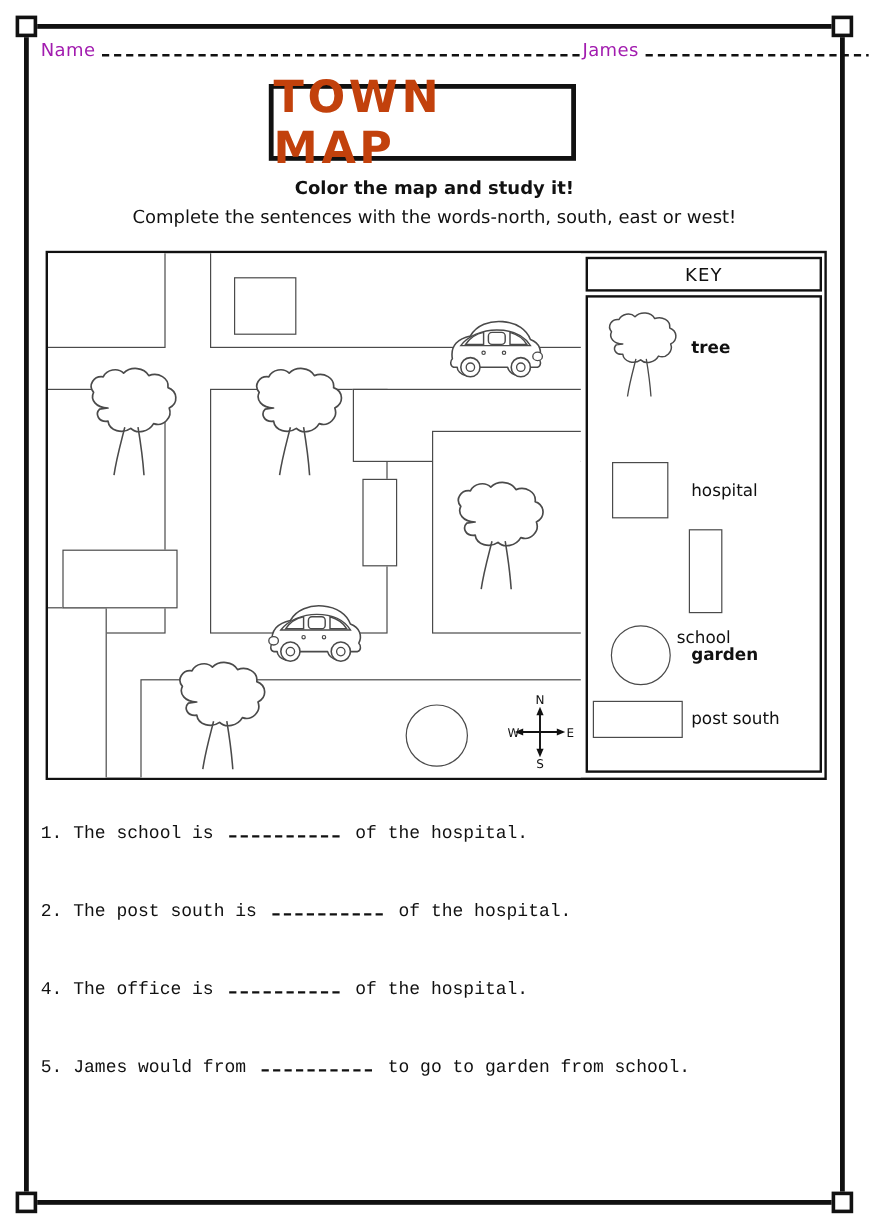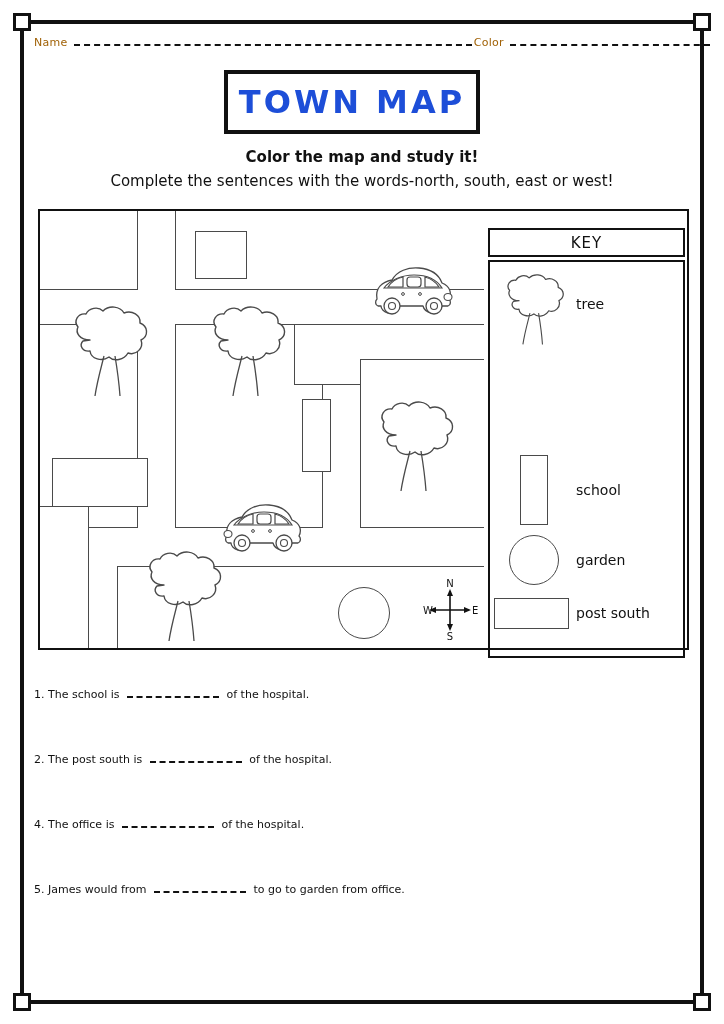--- a/index.html
+++ b/index.html
@@ -44,22 +44,22 @@
 
   
   .namedate {
     position: absolute;
     left: 34px;
     top: 33px;
     width: 656px;
     height: 26px;
     display: flex;
     align-items: baseline;
-    font-size: 11px;
-    color: #a16207;
+    font-size: 15px;
+    color: #a21caf;
     letter-spacing: .3px;
     text-align: center;
   }
   .nd-label { white-space: nowrap; }
   .nd-rule {
     flex: 1 1 auto;
     margin: 0 2px 0 6px;
     border-bottom: 2px dashed #111111;
     height: 11px;
   }
@@ -75,24 +75,24 @@
     width: 256px;
     height: 64px;
     border: 4px solid #111111;
     box-sizing: border-box;
     display: flex;
     align-items: center;
     justify-content: center;
     background: #ffffff;
   }
   .title-text {
-    font-size: 32px;
+    font-size: 37px;
     font-weight: bold;
     letter-spacing: 3px;
-    color: #1d4ed8;
+    color: #c2410c;
   }
 
   .subtitle {
     position: absolute;
     left: 34px;
     width: 656px;
     text-align: center;
     font-size: 15px;
     color: #111111;
   }
@@ -133,21 +133,21 @@
     border: 1.4px solid #4a4a4a;
     box-sizing: border-box;
     background: #ffffff;
   }
   .bldg.round { border-radius: 50%; }
 
   
   .key-panel {
     position: absolute;
     left: 444px;
-    top: 14px;
+    top: 0;
     width: 205px;
     height: 437px;
   }
   .key-header {
     position: absolute;
     left: 4px;
     top: 3px;
     width: 197px;
     height: 29px;
     border: 2px solid #111111;
@@ -202,25 +202,26 @@
   }
 
   
   .questions {
     position: absolute;
     left: 34px;
     top: 684px;
     width: 650px;
   }
   .question {
-    font-size: 11px;
+    font-size: 15px;
     color: #111111;
     height: 65px;
     line-height: 20px;
     white-space: nowrap;
+    font-family: Liberation Mono, monospace;
   }
   .q-blank {
     display: inline-block;
     border-bottom: 2px dashed #111111;
     width: 92px;
     height: 12px;
     margin: 0 4px;
   }
 
   svg { display: block; overflow: visible; }
@@ -236,21 +237,21 @@
   <div class="frame-line frame-right"></div>
   <div class="corner-sq corner-tl"></div>
   <div class="corner-sq corner-tr"></div>
   <div class="corner-sq corner-bl"></div>
   <div class="corner-sq corner-br"></div>
 
   <div class="namedate">
     <span class="nd-label">Name</span>
     <span class="nd-rule name-rule"></span>
     <span class="nd-gap"></span>
-    <span class="nd-label">Color</span>
+    <span class="nd-label">James</span>
     <span class="nd-rule date-rule"></span>
   </div>
 
   <div class="title-box">
     <span class="title-text">TOWN MAP</span>
   </div>
   <div class="subtitle subtitle-1">Color the map and study it!</div>
   <div class="subtitle subtitle-2">Complete the sentences with the words-north, south, east or west!</div>
 
   <div class="map-frame">
@@ -353,41 +354,47 @@
       </div>
     </div>
 
     <div class="key-panel">
       <div class="key-header">
         <span>KEY</span>
       </div>
 
       <div class="key-body">
 
-        <div class="key-row" style="top:6px;height:72px;">
+        <div class="key-row" style="top:6px;height:72px;font-weight:bold;">
           <span class="key-swatch">
             <svg width="78" height="72" viewBox="0 0 86 92" style="position:absolute;left:8px;top:0;">
               <path d="M20 34 C10 34 5 27 8 21 C3 15 8 7 16 8 C19 2 28 0 33 5 C39 -1 50 0 54 7 C62 4 71 9 70 17 C78 20 79 30 71 34 C74 42 66 50 58 47 C54 54 44 56 39 51 C32 56 21 53 20 45 C12 46 9 39 13 35 Z" fill="#ffffff" stroke="#4a4a4a" stroke-width="1.6" stroke-linejoin="round"></path>
               <path d="M34 50 C31 62 27 76 25 90" fill="none" stroke="#4a4a4a" stroke-width="1.4"></path>
               <path d="M45 50 C47 62 49 76 50 90" fill="none" stroke="#4a4a4a" stroke-width="1.4"></path>
             </svg>
           </span>
           <span class="key-label">tree</span>
         </div>
 
 
-
-        <div class="key-row" style="top:190px;height:76px;">
+        <div class="key-row" style="top:134px;height:54px;">
+          <span class="key-swatch" style="height:54px;">
+            <span class="swatch-shape" style="left:20px;top:3px;width:47px;height:47px;"></span>
+          </span>
+          <span class="key-label">hospital</span>
+        </div>
+
+        <div class="key-row" style="top:190px;height:76px;flex-direction:column;">
           <span class="key-swatch" style="height:76px;">
             <span class="swatch-shape" style="left:30px;top:3px;width:28px;height:70px;"></span>
           </span>
           <span class="key-label">school</span>
         </div>
 
-        <div class="key-row" style="top:270px;height:56px;">
+        <div class="key-row" style="top:270px;height:56px;font-weight:bold;">
           <span class="key-swatch" style="height:56px;">
             <span class="swatch-shape round" style="left:19px;top:3px;width:50px;height:50px;"></span>
           </span>
           <span class="key-label">garden</span>
         </div>
 
         <div class="key-row" style="top:330px;height:42px;">
           <span class="key-swatch" style="height:42px;">
             <span class="swatch-shape" style="left:4px;top:6px;width:75px;height:31px;"></span>
           </span>
@@ -419,17 +426,17 @@
       <span>4.</span>
       <span>The office is</span>
       <span class="q-blank"></span>
       <span>of the hospital.</span>
     </div>
 
     <div class="question">
       <span>5.</span>
       <span>James would from</span>
       <span class="q-blank"></span>
-      <span>to go to garden from office.</span>
+      <span>to go to garden from school.</span>
     </div>
 
   </div>
 </div>
 
 </body></html>

